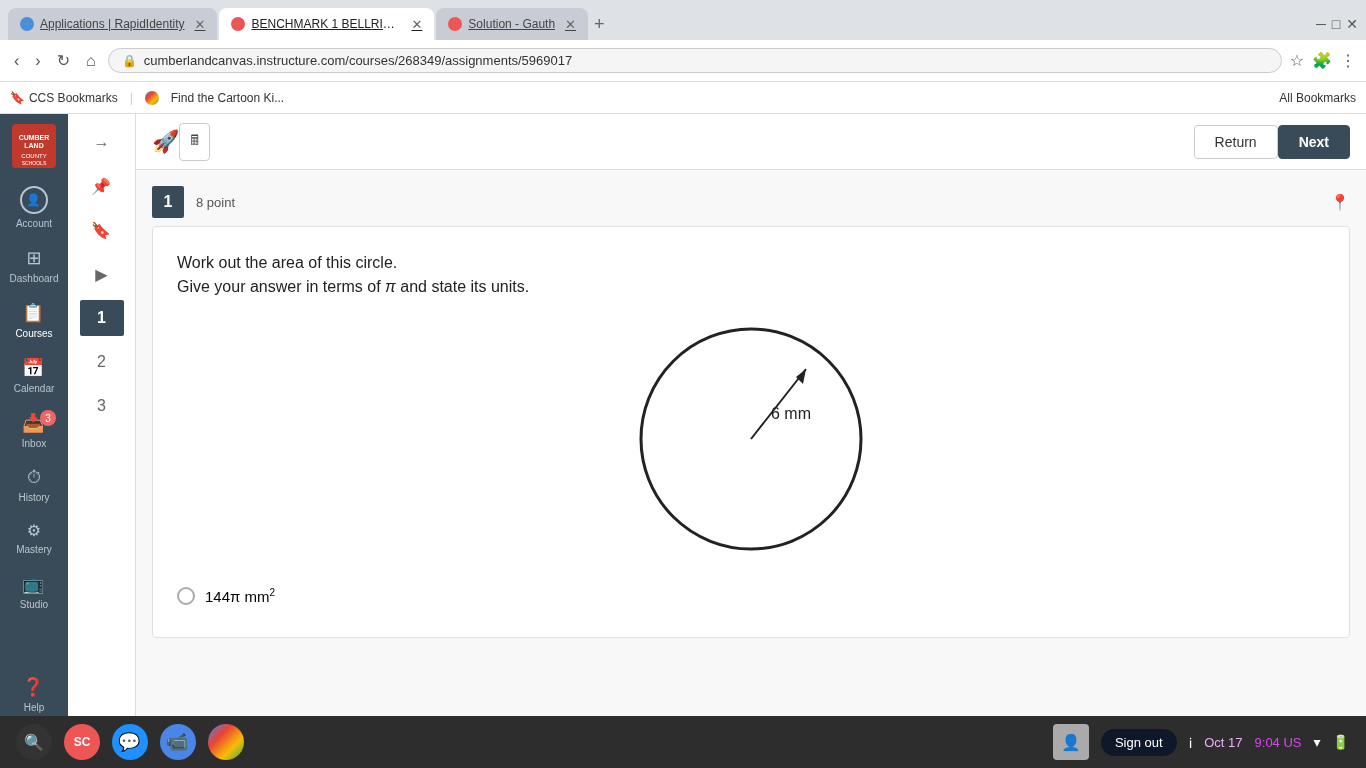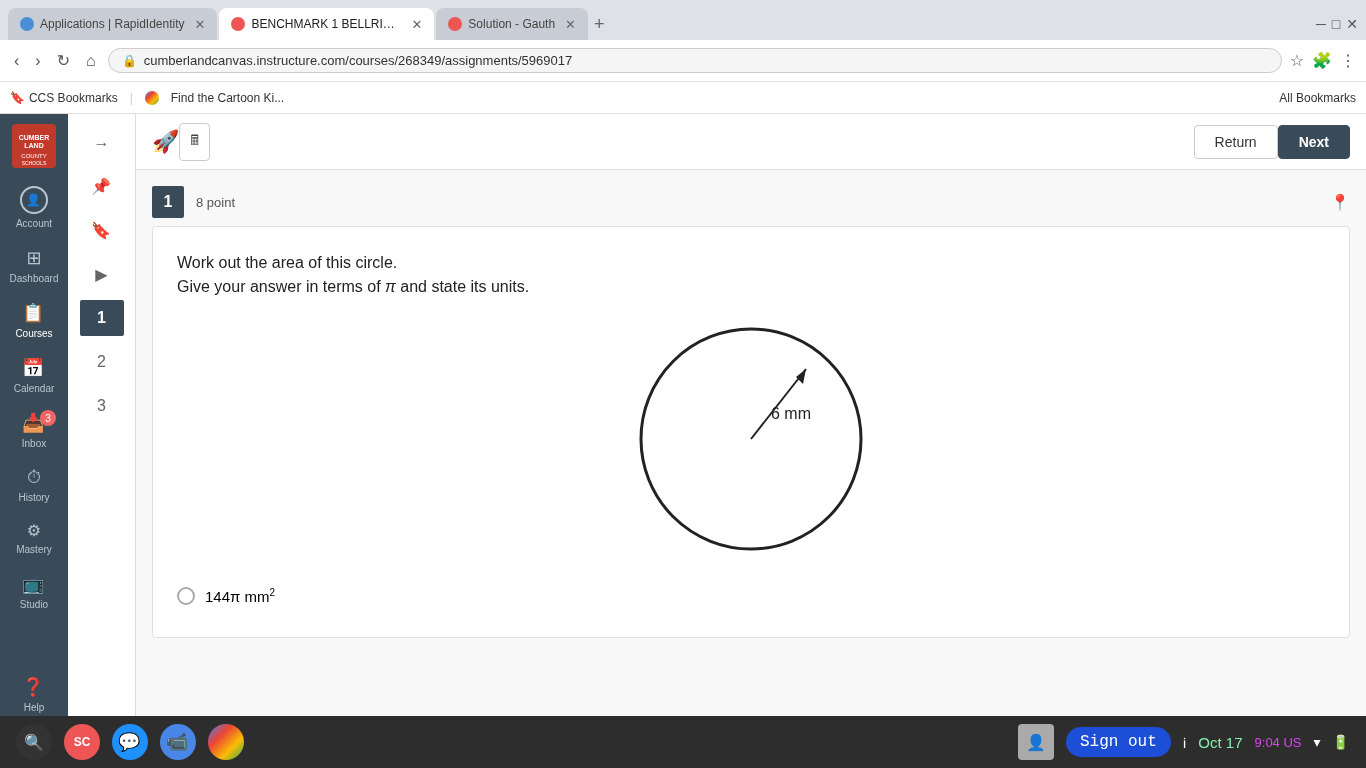--- a/index.html
+++ b/index.html
@@ -1,21 +1,21 @@
 <!DOCTYPE html>
 <html><head>
   <meta charset="utf-8">
   <style>
     * { margin: 0; padding: 0; box-sizing: border-box; }
     body { font-family: -apple-system, BlinkMacSystemFont, 'Segoe UI', sans-serif; background: #f5f5f5; width: 1366px; height: 768px; overflow: hidden; position: relative; }
 
     
     .browser-chrome { background: #dee1e6; width: 100%; }
     .tab-bar { display: flex; align-items: center; background: #dee1e6; padding: 8px 8px 0; gap: 2px; height: 40px; }
-    .tab { display: flex; align-items: center; padding: 0 12px; height: 32px; border-radius: 8px 8px 0 0; font-size: 12px; gap: 6px; max-width: 220px; white-space: nowrap; overflow: hidden; }
+    .tab { display: flex; align-items: center; padding: 0 12px; height: 32px; border-radius: 8px 8px 0 0; font-size: 12px; gap: 6px; max-width: 220px; white-space: nowrap; overflow: hidden; text-decoration: underline; }
     .tab.inactive { background: #c8cdd5; color: #444; }
     .tab.active { background: #fff; color: #222; }
     .tab-favicon { width: 14px; height: 14px; border-radius: 50%; flex-shrink: 0; }
     .tab-close { margin-left: 4px; font-size: 13px; color: #666; flex-shrink: 0; cursor: pointer; }
     .tab-new { background: none; border: none; font-size: 18px; color: #666; cursor: pointer; padding: 4px; }
     .tab-controls { margin-left: auto; display: flex; gap: 6px; }
     .tab-controls span { font-size: 14px; color: #555; cursor: pointer; }
 
     .nav-bar { background: #fff; display: flex; align-items: center; padding: 6px 10px; gap: 8px; border-bottom: 1px solid #ddd; height: 42px; }
     .nav-btn { background: none; border: none; font-size: 16px; color: #555; cursor: pointer; padding: 4px; border-radius: 4px; }
@@ -69,21 +69,21 @@
     .circle-diagram { display: flex; justify-content: center; margin: 20px 0; }
     .circle-svg { }
 
     .answer-option { display: flex; align-items: center; gap: 10px; padding: 8px 0; font-size: 15px; cursor: pointer; }
     .radio-btn { width: 18px; height: 18px; border-radius: 50%; border: 2px solid #aaa; flex-shrink: 0; }
 
     
     .taskbar { background: #2d2d2d; height: 52px; display: flex; align-items: center; padding: 0 16px; gap: 12px; position: absolute; bottom: 0; width: 100%; }
     .taskbar-icon { width: 36px; height: 36px; border-radius: 50%; display: flex; align-items: center; justify-content: center; cursor: pointer; }
     .taskbar-right { margin-left: auto; display: flex; align-items: center; gap: 12px; }
-    .sign-out-btn { background: #1d4ed8; color: white; padding: 6px 14px; border-radius: 20px; font-size: 16px; cursor: pointer; border: none; font-family: Liberation Mono, monospace; }
+    .sign-out-btn { background: #0f172a; color: white; padding: 6px 14px; border-radius: 20px; font-size: 13px; cursor: pointer; border: none; }
     .taskbar-user-icon { width: 30px; height: 30px; background: #888; border-radius: 50%; }
 
     sup { font-size: 10px; }
   </style>
 </head>
 <body>
 
 <div class="browser-chrome">
 
   <div class="tab-bar">
@@ -307,18 +307,18 @@
   </div>
   <div class="taskbar-icon" style="background:linear-gradient(135deg,#4285f4,#ea4335,#fbbc05,#34a853);border-radius:50%;">
   </div>
 
   <div class="taskbar-right">
     <div class="taskbar-user-icon" style="width:36px;height:36px;background:#888;border-radius:4px;overflow:hidden;">
       <div style="width:100%;height:100%;background:#aaa;display:flex;align-items:center;justify-content:center;">👤</div>
     </div>
     <button class="sign-out-btn">Sign out</button>
     <span style="color:#fff;font-size:14px;">ℹ</span>
-    <span style="color:#86efac;font-size:15px;">Oct 17</span>
+    <span style="color:#f0abfc;font-size:13px;">Oct 17</span>
     <span style="color:#d946ef;font-size:13px;">9:04 US</span>
     <span style="color:#fff;font-size:14px;">▾</span>
     <span style="color:#fff;font-size:14px;">🔋</span>
   </div>
 </div>
 
 </body></html>

